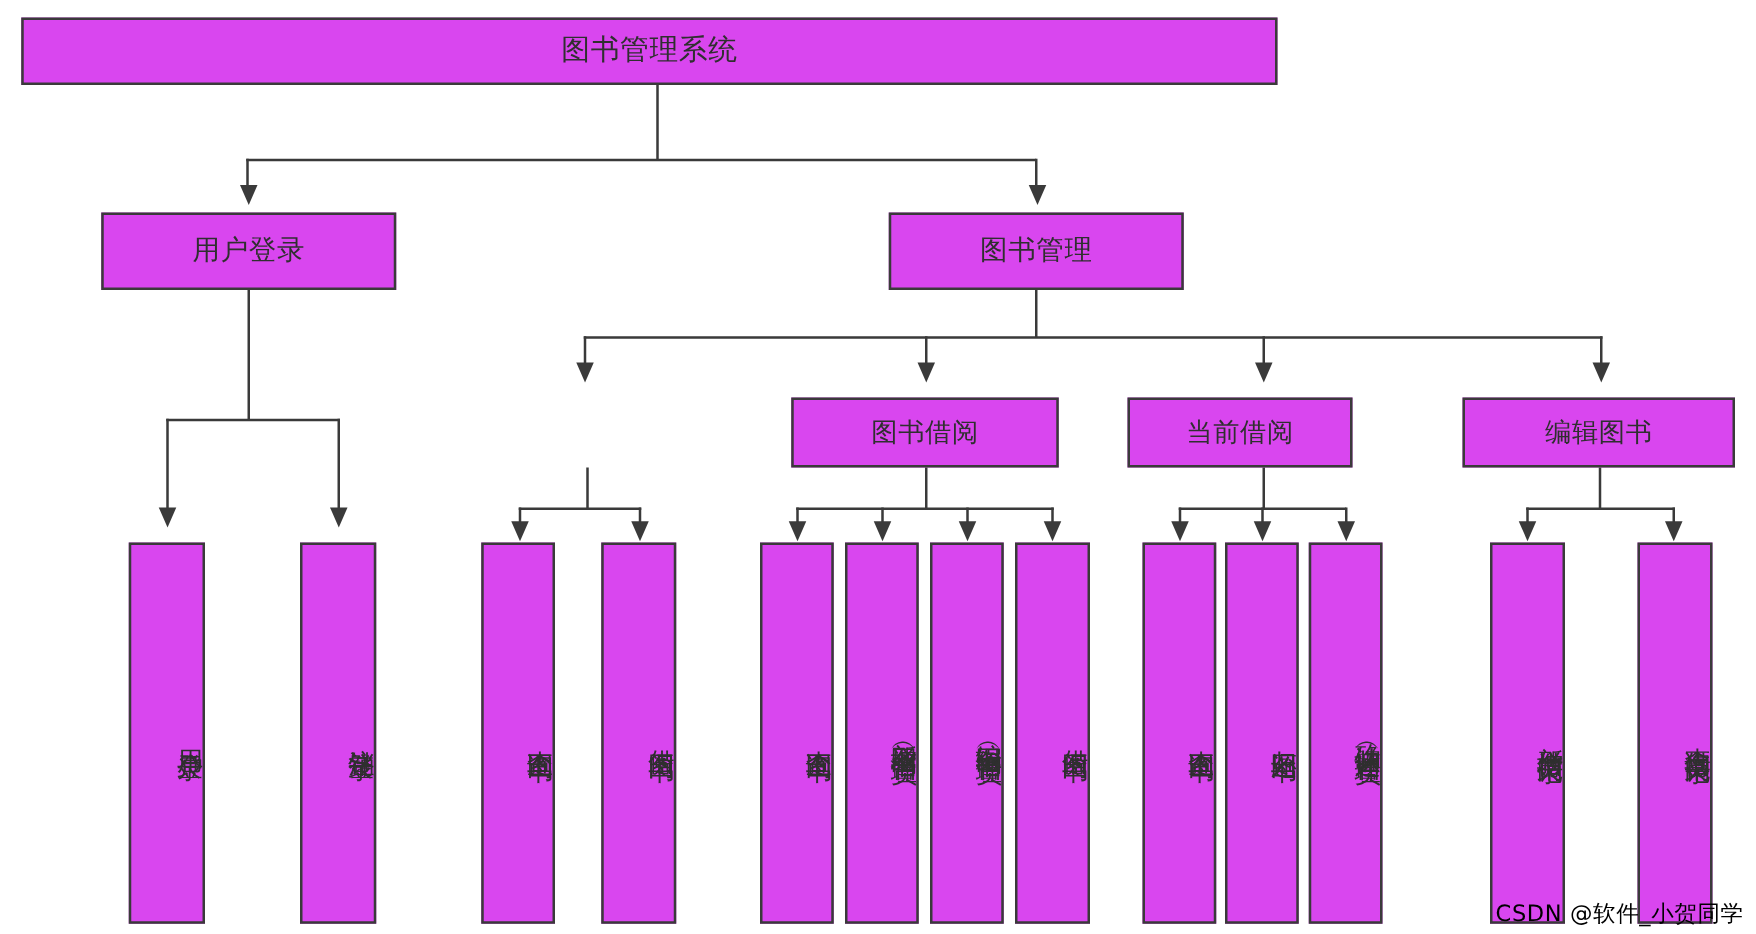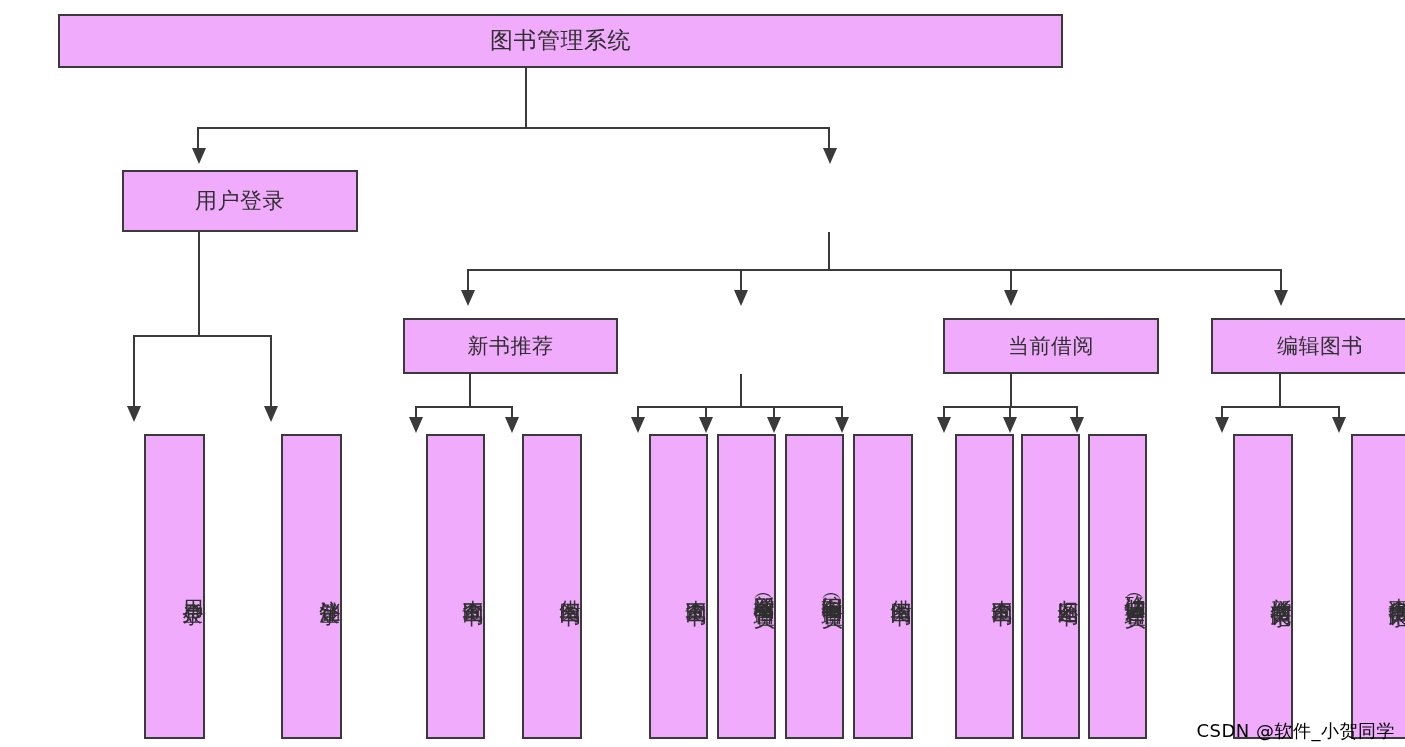--- a/index.html
+++ b/index.html
@@ -17,27 +17,26 @@
     width: 1405px;
     height: 747px;
     background: #ffffff;
     overflow: hidden;
   }
 
   
   .node {
     position: absolute;
     box-sizing: border-box;
-    background: #f0abfc;
+    background: #d946ef;
     border: 2px solid #3a3a3a;
     display: flex;
     align-items: center;
     justify-content: center;
     text-align: center;
-    margin-left: 41px;
   }
   .node .label {
     display: block;
     line-height: 1.18;
     letter-spacing: 0.5px;
     color: #2f2f2f;
   }
 
   .node.root .label   { font-size: 23px; }
   .node.lvl2 .label   { font-size: 22px; }
@@ -103,20 +102,23 @@
   <div class="hline" style="left:197px; top:127px; width:632px;"></div>
   <div class="vline" style="left:197px; top:127px; height:22px;"></div>
   <div class="arrow" style="left:192px; top:148px;"></div>
   <div class="vline" style="left:828px; top:127px; height:22px;"></div>
   <div class="arrow" style="left:823px; top:148px;"></div>
 
   <div class="node lvl2" style="left:81px; top:170px; width:236px; height:62px;">
     <span class="label">用户登录</span>
   </div>
 
+  <div class="node lvl2" style="left:711px; top:170px; width:236px; height:62px;">
+    <span class="label">图书管理</span>
+  </div>
 
   <div class="vline" style="left:198px; top:232px; height:104px;"></div>
   <div class="hline" style="left:133px; top:335px; width:139px;"></div>
   <div class="vline" style="left:133px; top:335px; height:72px;"></div>
   <div class="arrow" style="left:127px; top:406px;"></div>
   <div class="vline" style="left:270px; top:335px; height:72px;"></div>
   <div class="arrow" style="left:264px; top:406px;"></div>
 
   <div class="vline" style="left:828px; top:232px; height:38px;"></div>
   <div class="hline" style="left:467px; top:269px; width:815px;"></div>
@@ -126,26 +128,26 @@
 
   <div class="vline" style="left:740px; top:269px; height:22px;"></div>
   <div class="arrow" style="left:734px; top:290px;"></div>
 
   <div class="vline" style="left:1010px; top:269px; height:22px;"></div>
   <div class="arrow" style="left:1004px; top:290px;"></div>
 
   <div class="vline" style="left:1280px; top:269px; height:22px;"></div>
   <div class="arrow" style="left:1274px; top:290px;"></div>
 
-  <div class="node lvl3" style="left:362px; top:318px; width:215px; height:56px;">
-    <span class="label">新书推荐</span>
-  </div>
-
-
-  <div class="node lvl3" style="left:902px; top:318px; width:216px; height:56px;">
+
+  <div class="node lvl3" style="left:633px; top:318px; width:214px; height:56px;">
+    <span class="label">图书借阅</span>
+  </div>
+
+  <div class="node lvl3" style="left:902px; top:318px; width:180px; height:56px;">
     <span class="label">当前借阅</span>
   </div>
 
   <div class="node lvl3" style="left:1170px; top:318px; width:218px; height:56px;">
     <span class="label">编辑图书</span>
   </div>
 
   <div class="vline" style="left:469px; top:374px; height:33px;"></div>
   <div class="hline" style="left:415px; top:406px; width:98px;"></div>
   <div class="vline" style="left:415px; top:406px; height:12px;"></div>

